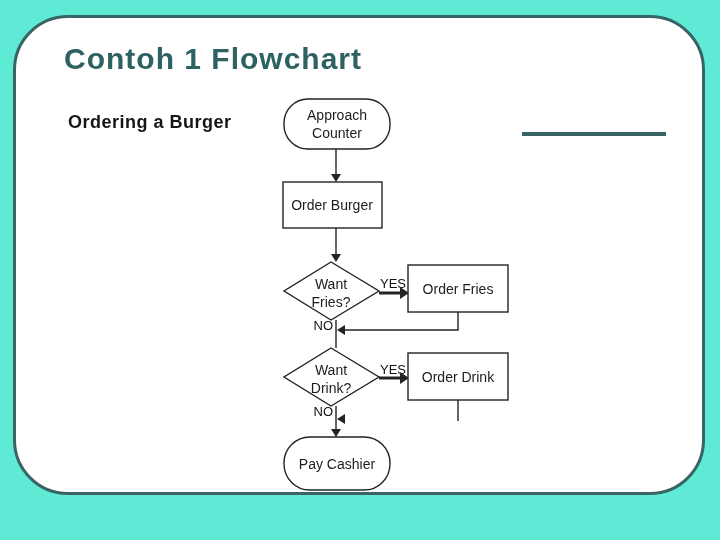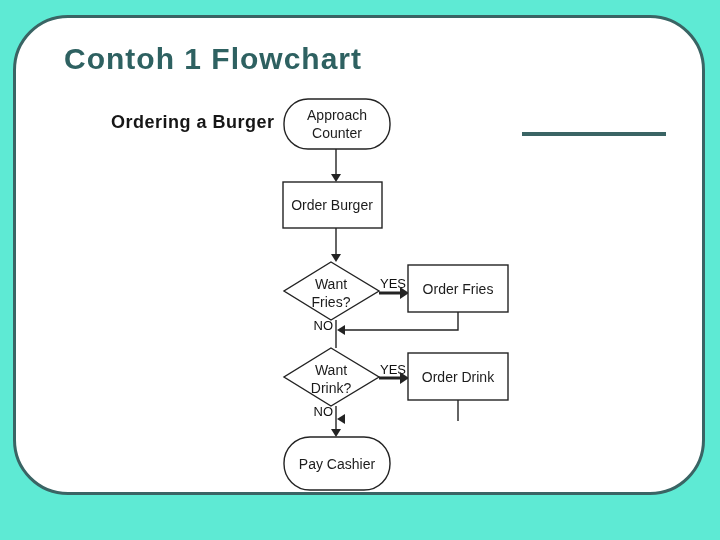--- a/index.html
+++ b/index.html
@@ -41,21 +41,20 @@
   .diagram-heading {
     position: absolute;
     left: 68px;
     top: 110px;
     font-size: 18px;
     font-weight: 700;
     color: #161616;
     line-height: 24px;
     letter-spacing: 0.5px;
     font-family: "Liberation Sans", sans-serif;
-    margin-left: 43px;
   }
   .title-rule {
     position: absolute;
     left: 522px;
     top: 132px;
     width: 144px;
     height: 4px;
     background: #3a6464;
   }
   svg.flowchart {

